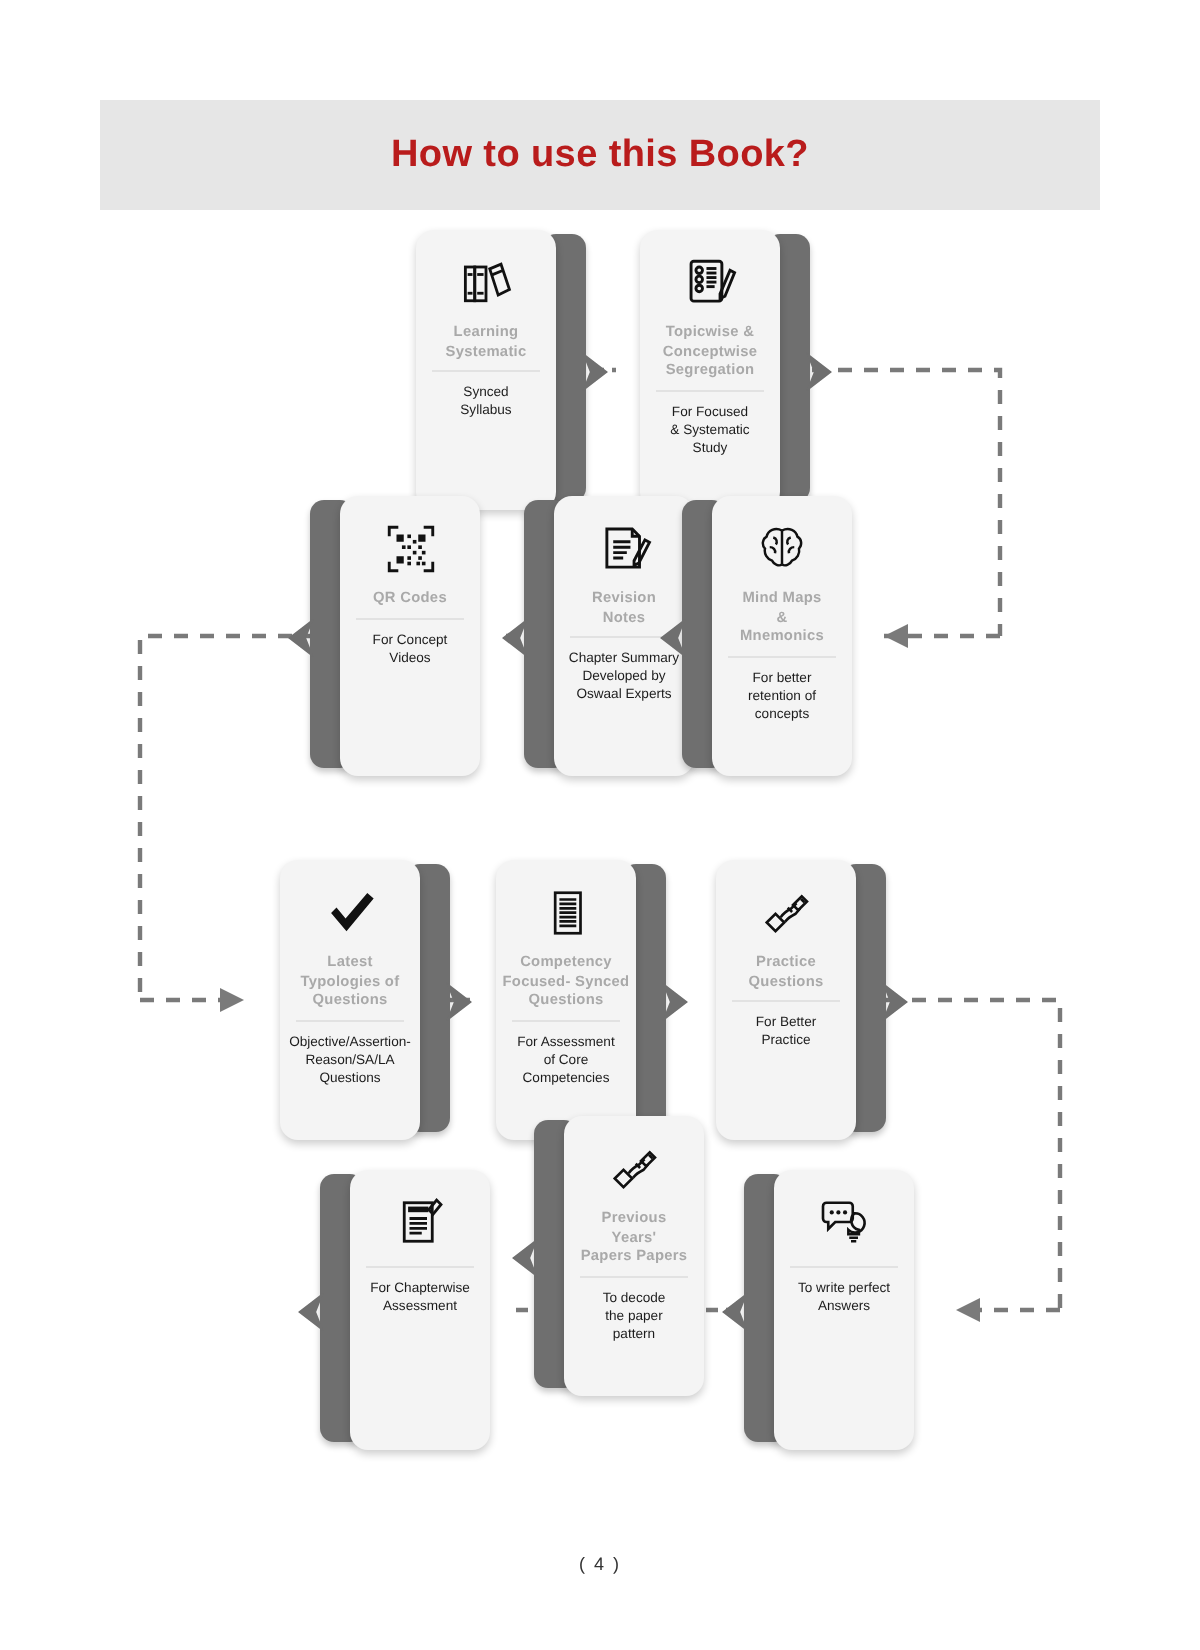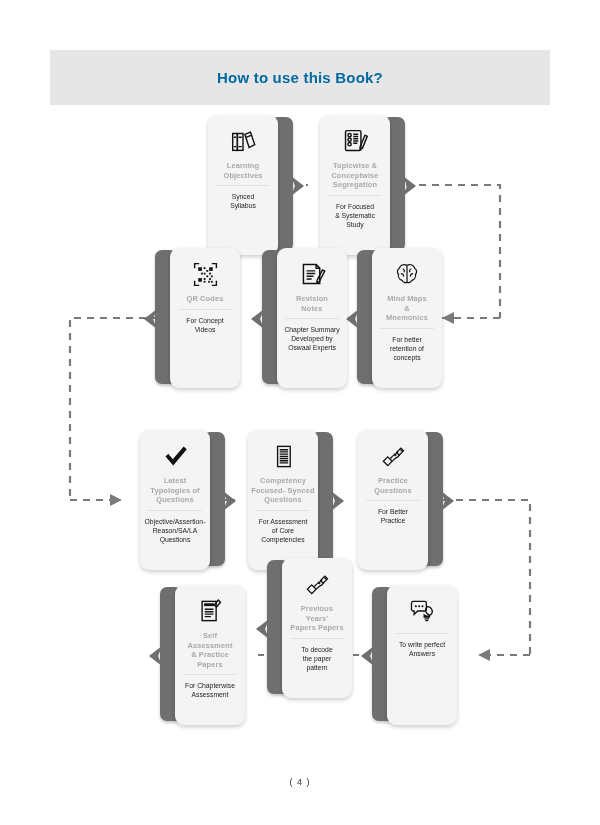--- a/index.html
+++ b/index.html
@@ -13,21 +13,21 @@
   }
   .page{position:absolute;left:0;top:0;width:600px;height:825px;}
 
   
   .header-band{
     position:absolute;left:50px;top:50px;width:500px;height:55px;
     background:#e6e6e6;
     display:flex;align-items:center;justify-content:center;
   }
   .header-title{
-    font-size:15px;font-weight:bold;color:#0369a1;letter-spacing:.2px;
+    font-size:19px;font-weight:bold;color:#b91c1c;letter-spacing:.2px;
   }
 
   
   .flow{position:absolute;left:0;top:110px;width:552px;height:630px;}
   .connectors{position:absolute;left:0;top:0;width:600px;height:630px;}
 
   
   .card{
     position:absolute;width:85px;height:140px;
   }
@@ -136,21 +136,21 @@
             <line x1="6.2" y1="12" x2="8.8" y2="12"></line>
               <line x1="11.3" y1="12" x2="14.7" y2="12"></line>
             <line x1="6.2" y1="22" x2="8.8" y2="22"></line>
               <line x1="11.3" y1="22" x2="14.7" y2="22"></line>
             <polygon points="18,9 24,6.5 28.5,20 22.5,23"></polygon>
             <line x1="19.2" y1="12.2" x2="24.6" y2="10"></line>
           </svg>
         </div>
         <div class="title">
           <div>Learning</div>
-          <div>Objectives</div>
+          <div>Systematic</div>
         </div>
         <div class="rule"></div>
         <div class="desc">
           <div>Synced</div>
           <div>Syllabus</div>
         </div>
       </div>
     </div>
 
     <div class="card dir-right" style="left:320px;top:5px;">
@@ -246,21 +246,21 @@
         </div>
         <div class="rule"></div>
         <div class="desc">
           <div>Chapter Summary</div>
           <div>Developed by</div>
           <div>Oswaal Experts</div>
         </div>
       </div>
     </div>
 
-    <div class="card dir-left" style="left:357px;top:138px;">
+    <div class="card dir-left" style="left:341px;top:138px;">
       <div class="tab"></div>
       <div class="chev"></div>
       <div class="body">
         <div class="icon">
           <svg viewBox="0 0 32 32" width="28" height="28" fill="none" stroke="#111" stroke-width="1.4">
             <path d="M16 6 C12 4 8 6 7.2 9.5 C4.5 11 4.5 14.5 6.3 16.3 C5.6 19.2 7.4 22.2 10.3 23.2 C11.5 25.6 14.2 26.6 16 25.4"></path>
             <path d="M16 6 C20 4 24 6 24.8 9.5 C27.5 11 27.5 14.5 25.7 16.3 C26.4 19.2 24.6 22.2 21.7 23.2 C20.5 25.6 17.8 26.6 16 25.4"></path>
             <line x1="16" y1="6" x2="16" y2="25.4"></line>
             <path d="M11 10 C13 10.5 13.5 12.5 12.5 14"></path>
             <path d="M9 15.5 C11 15.5 12.5 17 12 19"></path>
@@ -368,26 +368,20 @@
         <div class="icon">
           <svg viewBox="0 0 32 32" width="28" height="28" fill="none" stroke="#111" stroke-width="1.6">
             <rect x="7" y="5" width="16" height="22"></rect>
             <rect x="9.2" y="7.2" width="11.6" height="3.2" fill="#111" stroke="none"></rect>
             <line x1="10" y1="14" x2="20" y2="14"></line>
               <line x1="10" y1="16.8" x2="20" y2="16.8"></line>
             <line x1="10" y1="19.6" x2="20" y2="19.6"></line>
               <line x1="10" y1="22.4" x2="17" y2="22.4"></line>
             <path d="M21 9 L25.5 3.5 L28 6 L23.5 11.5 Z"></path>
           </svg>
-        </div>
-        <div class="title">
-          <div>Self</div>
-          <div>Assessment</div>
-          <div>&amp; Practice</div>
-          <div>Papers</div>
         </div>
         <div class="rule"></div>
         <div class="desc">
           <div>For Chapterwise</div>
           <div>Assessment</div>
         </div>
       </div>
     </div>
 
     <div class="card dir-left" style="left:267px;top:448px;">

